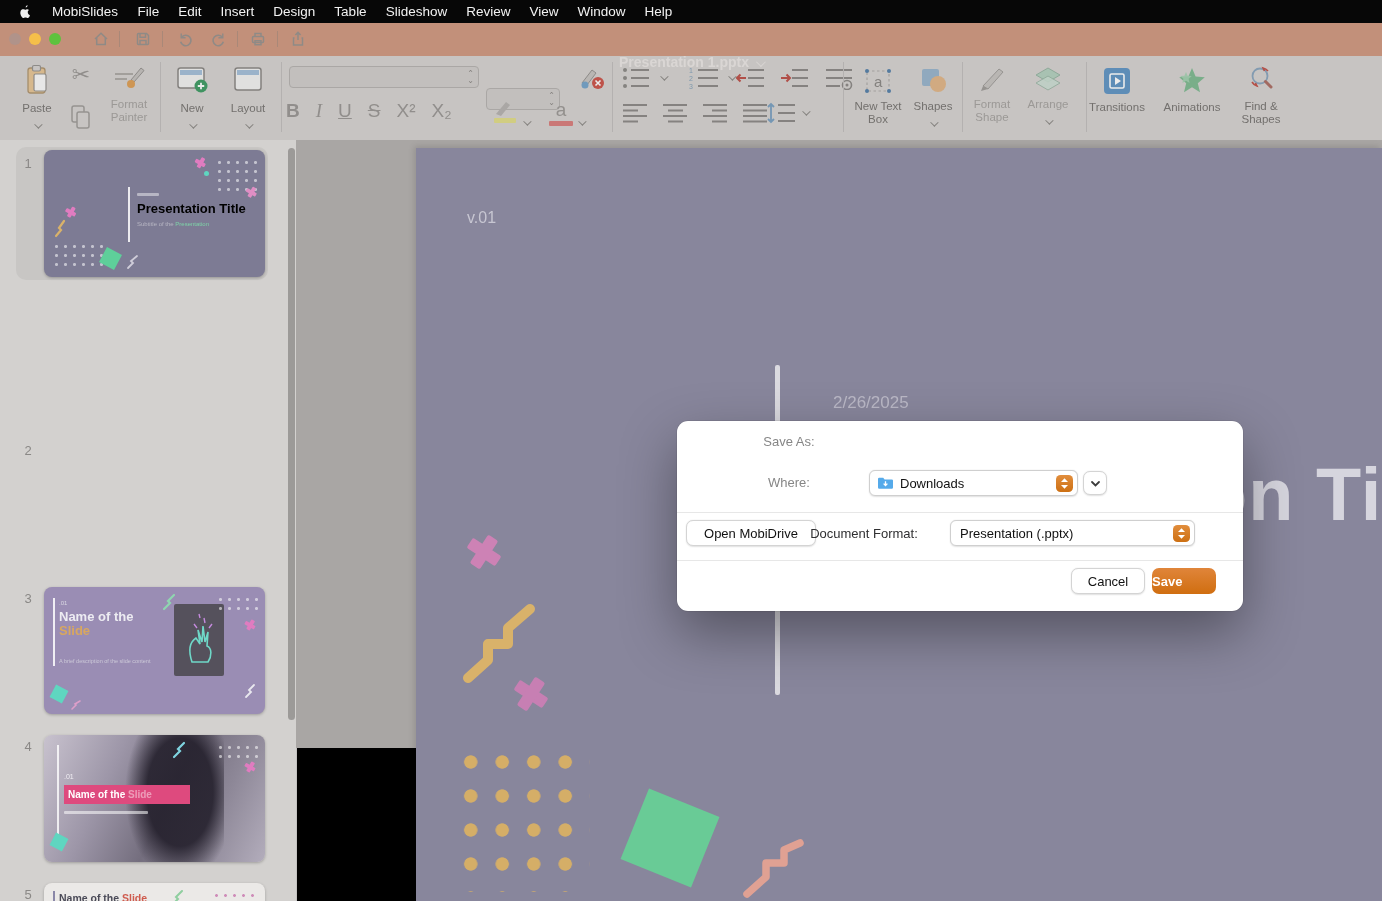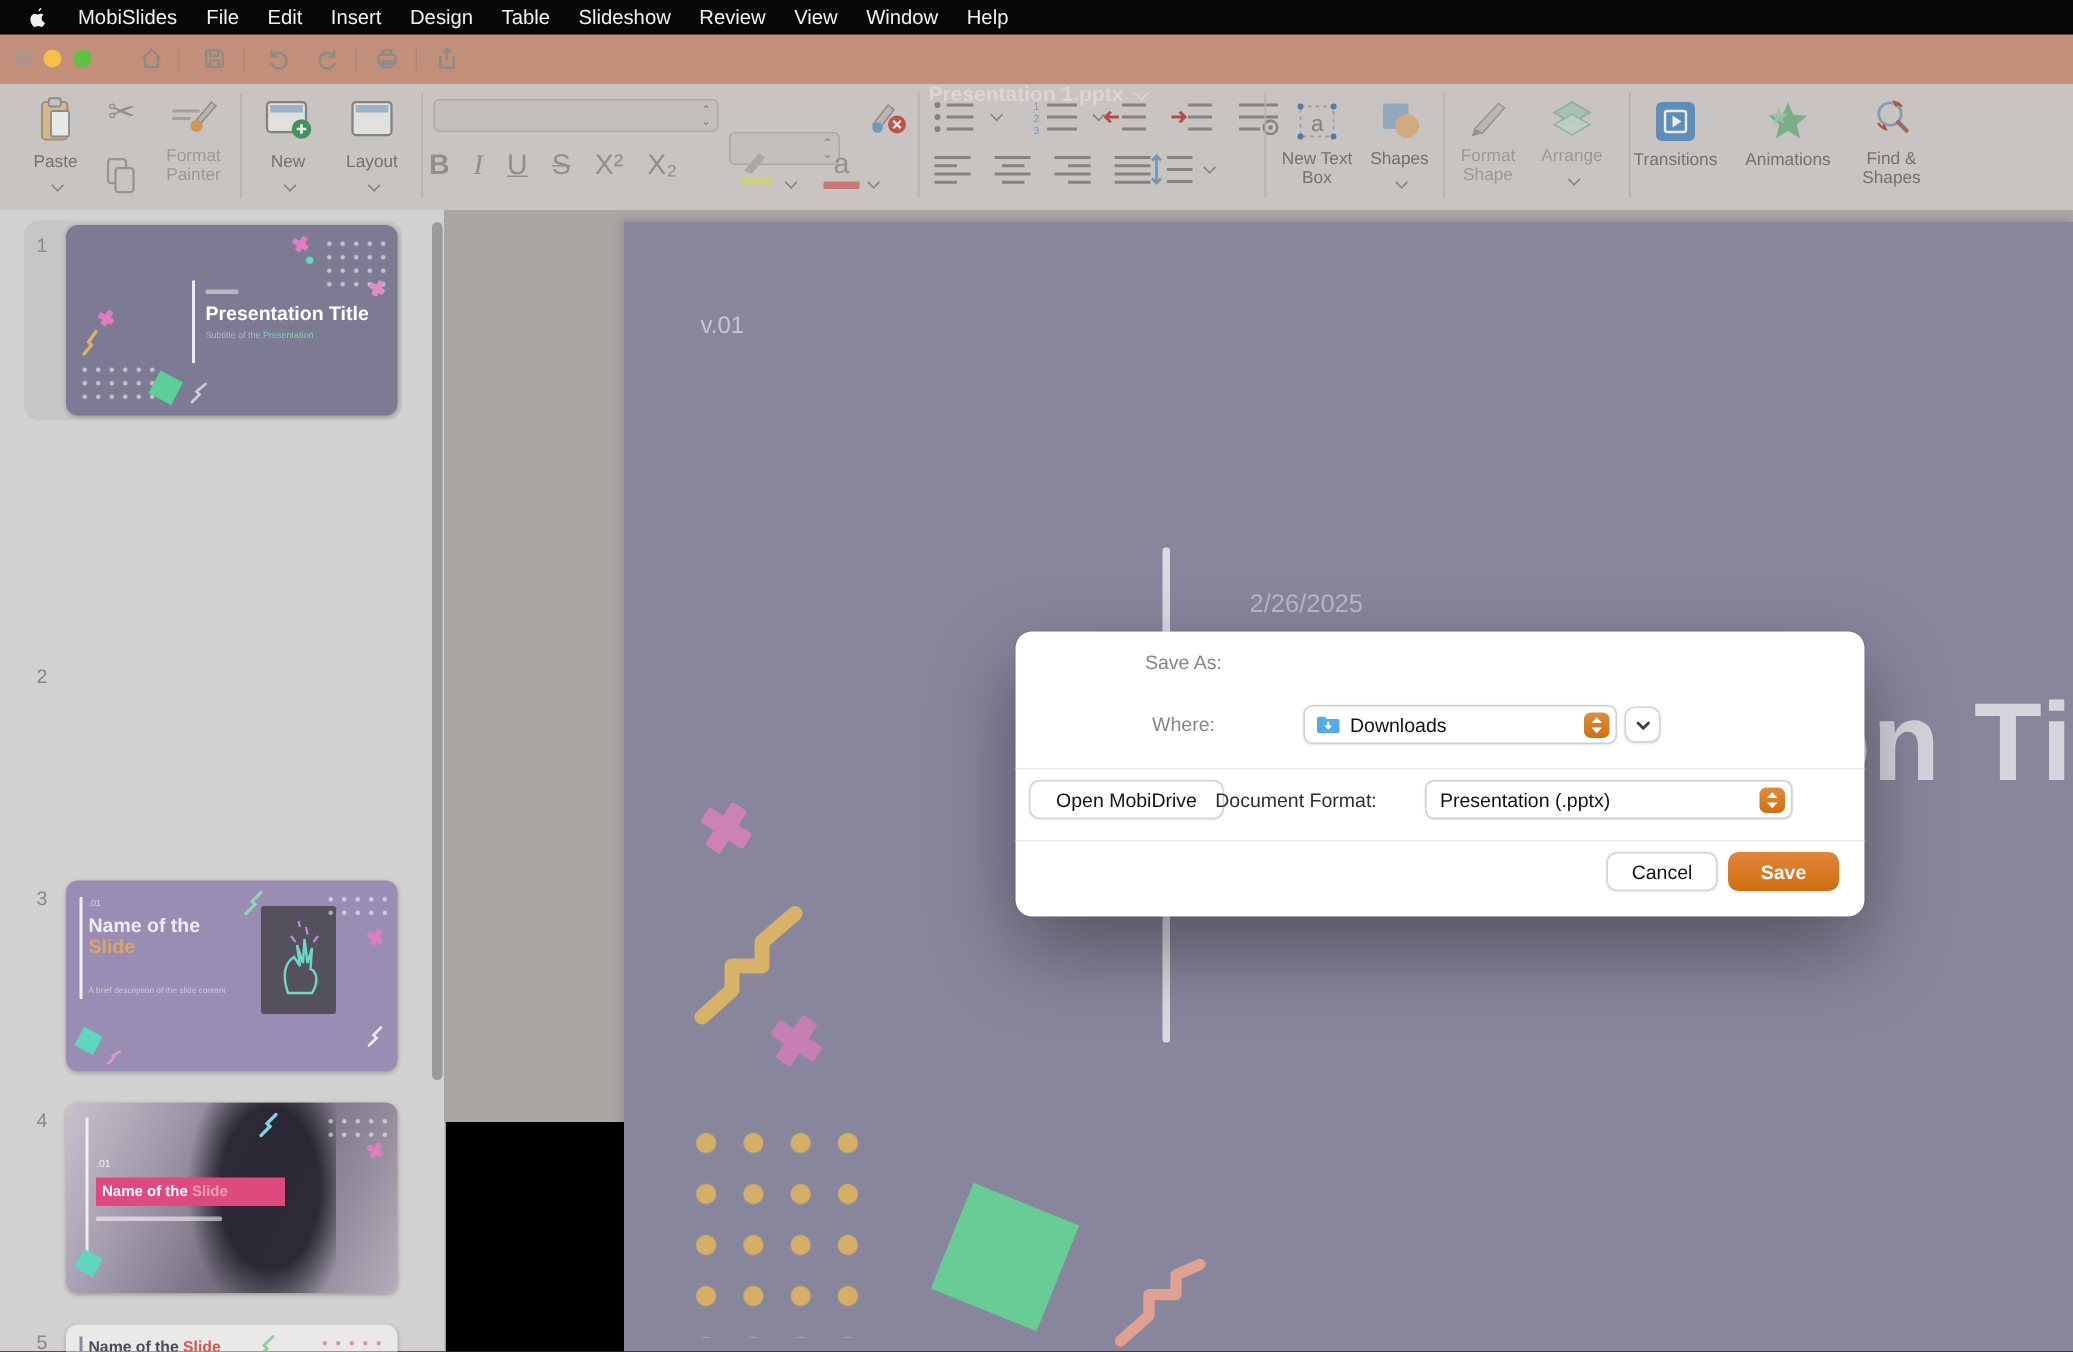--- a/index.html
+++ b/index.html
@@ -88,23 +88,23 @@
           display:flex;align-items:center;padding:0 7px;}
   .dfield .sel{background:#f2c8a2;padding:1px 2px;border-radius:1px;color:#111;}
   .ddrop{position:absolute;background:#fff;border:1px solid #cfcfcf;border-radius:6px;height:26px;
          box-shadow:0 .5px 1.5px rgba(0,0,0,.12);display:flex;align-items:center;padding:0 4px 0 7px;}
   .ddrop .txt{flex:1;margin-left:6px;color:#111;}
   .stepper{width:17px;height:17px;border-radius:4.5px;background:linear-gradient(#e18d3c,#cd7013);
            display:flex;align-items:center;justify-content:center;flex:none;}
   .dbtn{position:absolute;height:26px;background:#fff;border:1px solid #d4d4d4;border-radius:7px;
         box-shadow:0 .5px 1.5px rgba(0,0,0,.12);display:flex;align-items:center;justify-content:center;color:#111;}
   .ddiv{position:absolute;left:0;width:100%;height:1px;background:#e7e7e7;}
-  .savebtn{position:absolute;left:475px;top:147px;width:74px;height:26px;border-radius:7px;
+  .savebtn{position:absolute;left:475px;top:147px;width:64px;height:26px;border-radius:7px;
            background:linear-gradient(#e0853a,#d06e10);color:#fff;font-weight:bold;
-           display:flex;align-items:center;justify-content:center;}
+           display:flex;align-items:center;}
 </style>
 </head>
 <body>
 
 <div class="menubar">
   <span class="apple">
     <svg width="14" height="16" viewBox="0 0 14 16">
         <path fill="#f0f0f0" d="M9.6,1.2c0.1,1.1-0.8,2.2-1.9,2.4C7.5,2.5,8.5,1.4,9.6,1.2z M12,11.4c-0.4,1-1.3,2.6-2.3,2.6 c-0.9,0-1.1-0.6-2.2-0.6c-1.1,0-1.4,0.6-2.2,0.6c-1,0-2.1-1.7-2.5-2.7C1.9,9.2,2.3,6.5,3.8,5.6c0.8-0.5,1.8-0.4,2.6-0.1 c0.6,0.2,1.2,0.2,1.9-0.1c0.9-0.3,1.9-0.2,2.7,0.5c-0.9,0.6-1.3,1.5-1.2,2.6C9.9,9.8,10.9,10.8,12,11.4z"></path>
       </svg>
   </span>
@@ -393,21 +393,21 @@
   </div>
 </div>
 
 <div class="sidepanel">
   <div class="selcard"></div>
 
   <div class="snum" style="top:16px">1</div>
   <div class="thumb" style="top:10px;background:#7d7b94">
     <div class="mini-vline" style="left:84px;top:37px;height:55px"></div>
     <div class="txtbar" style="left:93px;top:43px;width:22px"></div>
-    <div style="position:absolute;left:93px;top:51px;font-size:13px;font-weight:bold;color:#ffffff">Presentation Title</div>
+    <div style="position:absolute;left:93px;top:51px;font-size:13px;font-weight:bold;color:#000000">Presentation Title</div>
     <div style="position:absolute;left:93px;top:71px;font-size:6px;color:#b7b6c3"><span>Subtitle of the </span><span style="color:#7ed3a8">Presentation</span></div>
     <div class="mini-cross" style="left:151px;top:7px"></div>
     <div class="mini-dots" style="left:171px;top:8px;width:46px;height:38px"></div>
     <div style="position:absolute;left:160px;top:21px;width:5px;height:5px;background:#5fd6c0;border-radius:50%"></div>
     <div class="mini-cross" style="left:201px;top:37px;width:14px;height:14px;color:#df8ec4"></div>
     <div class="mini-dots" style="left:8px;top:92px;width:56px;height:28px"></div>
     <div class="tdiamond" style="left:58px;top:100px;width:17px;height:17px;background:#5ecf9a"></div>
     <div class="mini-cross" style="left:22px;top:56px;width:9px;height:9px"></div>
     <svg style="position:absolute;left:10px;top:66px" width="12" height="22" viewBox="0 0 12 22">
         <path d="M2,20 L7,14 L5,12 L10,5" stroke="#d9b26a" stroke-width="2.2" fill="none" stroke-linecap="round"></path>

